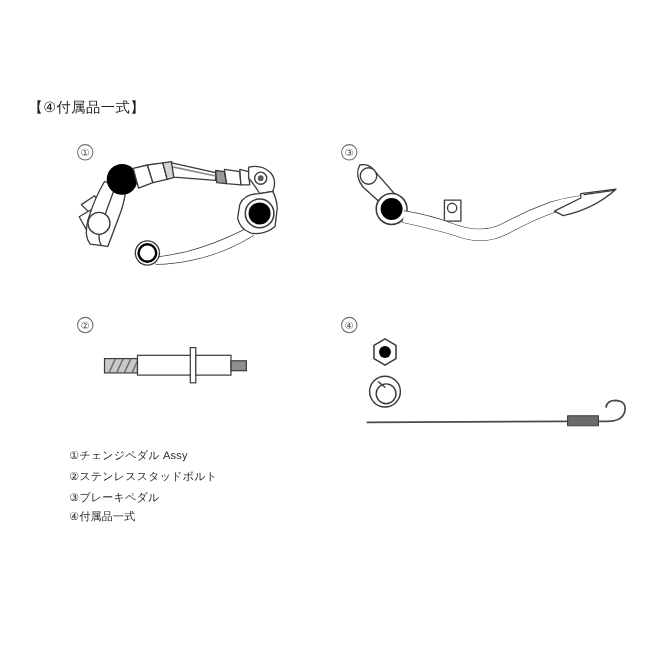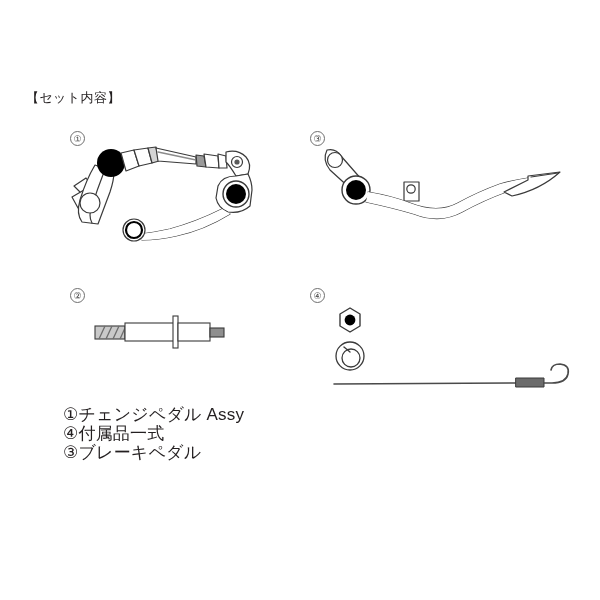--- a/index.html
+++ b/index.html
@@ -54,33 +54,33 @@
   #callout-3 { left: 310px; top: 131px; }
   #callout-4 { left: 310px; top: 288px; }
 
   .legend {
     position: absolute;
     left: 63px;
     top: 406px;
     width: 480px;
   }
   .legend-item {
-    font-size: 17px;
+    font-size: 10px;
     line-height: 18.8px;
     color: #231f20;
     white-space: nowrap;
     letter-spacing: 0.2px;
   }
 </style>
 </head>
 <body>
 
 <div id="page">
 
-  <div class="header-title">【セット内容】</div>
+  <div class="header-title">【④付属品一式】</div>
 
   <svg class="diagram-layer" viewBox="0 0 600 600">
 
     <g fill="none" stroke="#3a3a3a" stroke-width="1.2" stroke-linejoin="round" stroke-linecap="round">
 
       <g>
         <path d="M74 186 L86 178 L92 186 L84 196 Z" fill="#ffffff"></path>
         <path d="M72 197 L84 190 L90 199 L78 208 Z" fill="#ffffff"></path>
         <path d="M84 196 L98 188 L106 200 L92 209 Z" fill="#ffffff"></path>
       </g>
@@ -183,17 +183,18 @@
     </g>
   </svg>
 
   <div class="callout" id="callout-1">①</div>
   <div class="callout" id="callout-2">②</div>
   <div class="callout" id="callout-3">③</div>
   <div class="callout" id="callout-4">④</div>
 
   <div class="legend">
     <div class="legend-item">①チェンジペダル Assy</div>
+    <div class="legend-item">②ステンレススタッドボルト</div>
+    <div class="legend-item">③ブレーキペダル</div>
     <div class="legend-item">④付属品一式</div>
-    <div class="legend-item">③ブレーキペダル</div>
   </div>
 
 </div>
 
 </body></html>

